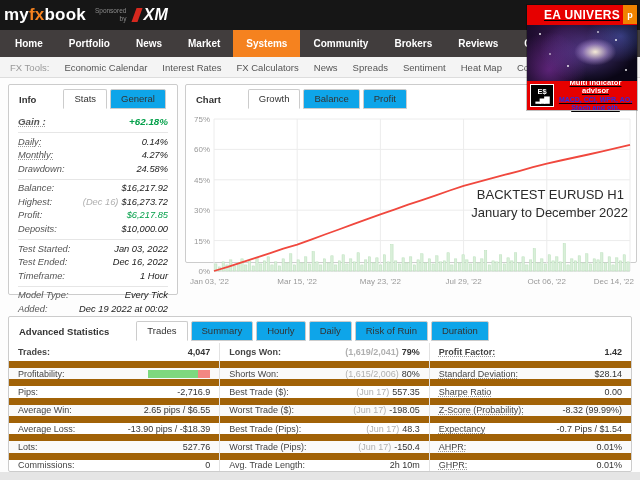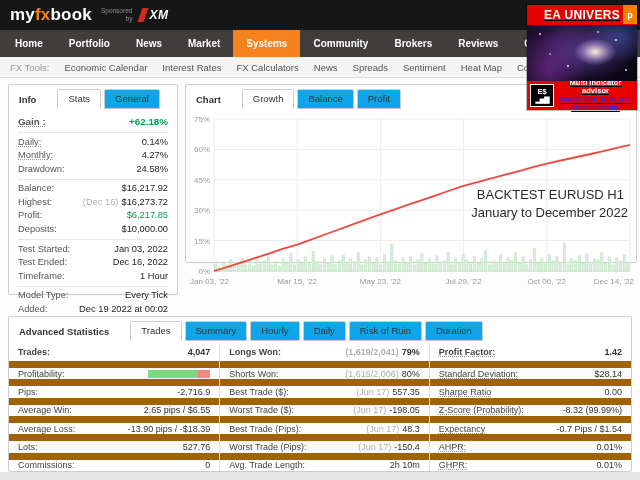--- a/index.html
+++ b/index.html
@@ -1,56 +1,56 @@
 <!DOCTYPE html>
 <html><head>
 <meta charset="utf-8">
 <style>
   * { margin:0; padding:0; box-sizing:border-box; }
   html,body { width:640px; height:480px; }
   body { position:relative; font-family:"Liberation Sans", sans-serif; background:#fdfdfd; overflow:hidden; }
 
   
-  .topbar { position:absolute; left:0; top:0; width:640px; height:30px; background:#161616; display:flex; align-items:center; padding-left:10px; }
+  .topbar { position:absolute; left:0; top:0; width:640px; height:30px; background:#161616; display:flex; align-items:center; padding-left:4px; }
   .logo { font-size:17px; font-weight:bold; color:#fff; letter-spacing:.2px; }
   .logo .fx { color:#f5821f; }
   .sponsored { margin-left:9px; color:#8b8b8b; font-size:6.5px; text-align:right; line-height:1.25; }
   .xmwrap { margin-left:8px; display:flex; align-items:center; }
   .xm-mark { display:inline-block; width:6px; height:14px; background:#d5281e; transform:skewX(-20deg); margin-right:3px; }
-  .xm { color:#fff; font-style:italic; font-weight:bold; font-size:12px; letter-spacing:.5px; }
+  .xm { color:#fff; font-style:italic; font-weight:bold; font-size:16px; letter-spacing:.5px; }
 
   
   .navbar { position:absolute; left:0; top:30px; width:640px; height:27px; background:#413d3d; display:flex; align-items:stretch; padding-left:2px; }
   .nav-item { color:#fff; font-size:10px; font-weight:bold; padding:0 13px; display:flex; align-items:center; cursor:pointer; }
   .nav-item.active { background:#f5821f; }
   .search-ico { position:absolute; right:44px; top:7px; width:12px; height:12px; }
   .search-ico::before { content:""; position:absolute; left:0; top:0; width:8px; height:8px; border:1.5px solid #b9b5b5; border-radius:50%; }
   .search-ico::after { content:""; position:absolute; left:8px; top:8px; width:4px; height:1.5px; background:#b9b5b5; transform:rotate(45deg); }
 
   
   .fxbar { position:absolute; left:0; top:57px; width:640px; height:21px; background:#f4f4f4; border-bottom:1px solid #ddd; display:flex; align-items:center; font-size:9.5px; color:#555; padding-left:10px; gap:15px; }
   .fx-label { color:#999; }
   .fx-item { cursor:pointer; }
 
   
   .card { position:absolute; background:#fff; border:1px solid #ccc; border-radius:2px; }
   .info-card  { left:8px;   top:84px;  width:170px; height:211px; }
   .chart-card { left:185px; top:84px;  width:452px; height:179px; }
   .stats-card { left:8px;   top:316px; width:624px; height:156px; }
 
-  .tabrow { display:flex; align-items:flex-end; padding:4px 0 0 8px; gap:12px; height:24px; }
+  .tabrow { display:flex; align-items:flex-end; padding:4px 0 0 8px; gap:18px; height:24px; }
   .section-label { font-weight:bold; font-size:9.5px; color:#333; padding:3px 9px 4px 2px; }
   .tab { font-size:9.5px; color:#333; padding:3px 10px 4px; border:1px solid #ccc; background:#0ea5e9; border-radius:2px 2px 0 0; cursor:pointer; }
   .tab.active { background:#fff; border-bottom:1px solid #fff; }
 
   
   .info-rows { padding:1px 9px 0; }
   .igroup { border-bottom:1px solid #e6e6e6; padding:2.5px 0; }
   .igroup:last-child { border-bottom:none; }
-  .irow { display:flex; justify-content:space-between; align-items:flex-end; font-size:9.3px; line-height:13.6px; color:#555; }
+  .irow { display:flex; justify-content:space-between; align-items:flex-end; font-size:9.3px; line-height:13.6px; color:#555;font-style:italic; }
   .irow.big { font-size:9.8px; line-height:17px; }
   .irow.big .ilabel, .irow.big .ival { font-weight:bold; }
   .ilabel.dashed { text-decoration:underline dotted #999; }
   .ival { color:#222; white-space:nowrap; }
   .ival .prefix { color:#b0b0b0; margin-right:3px; }
   .green { color:#04a04a; }
 
   
   .chart-svg { position:absolute; left:2px; top:26px; }
 

